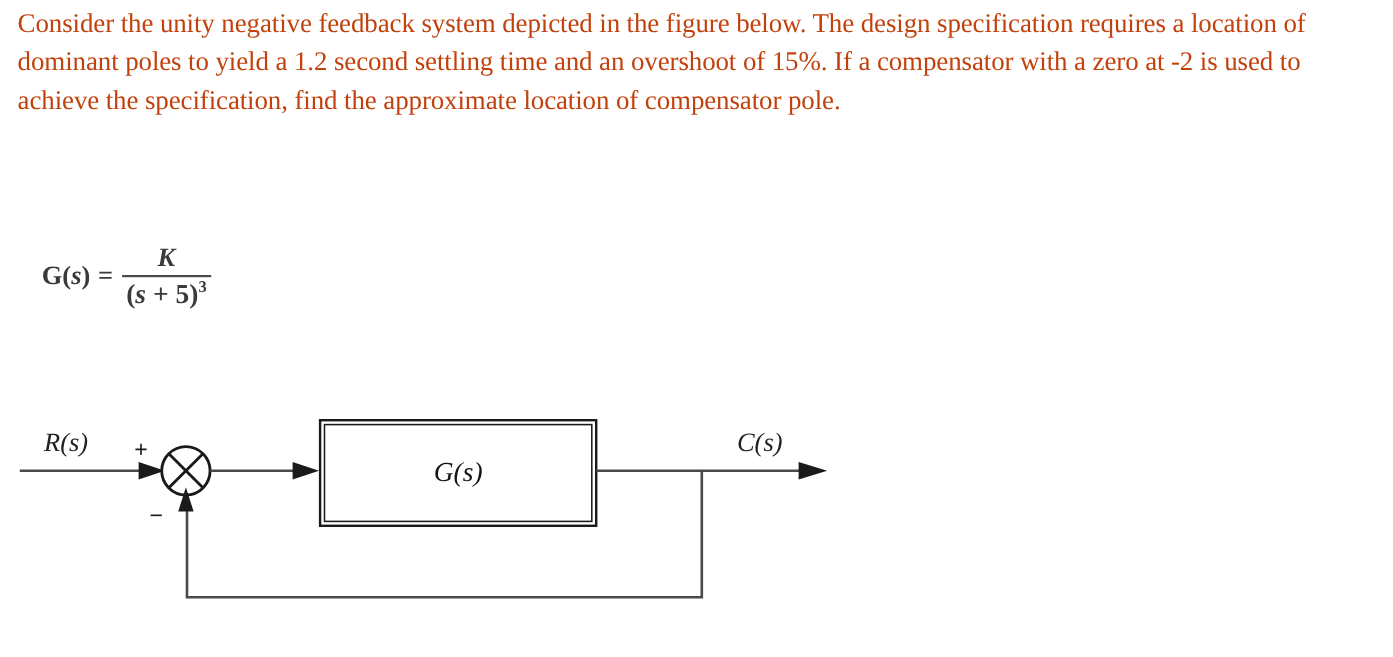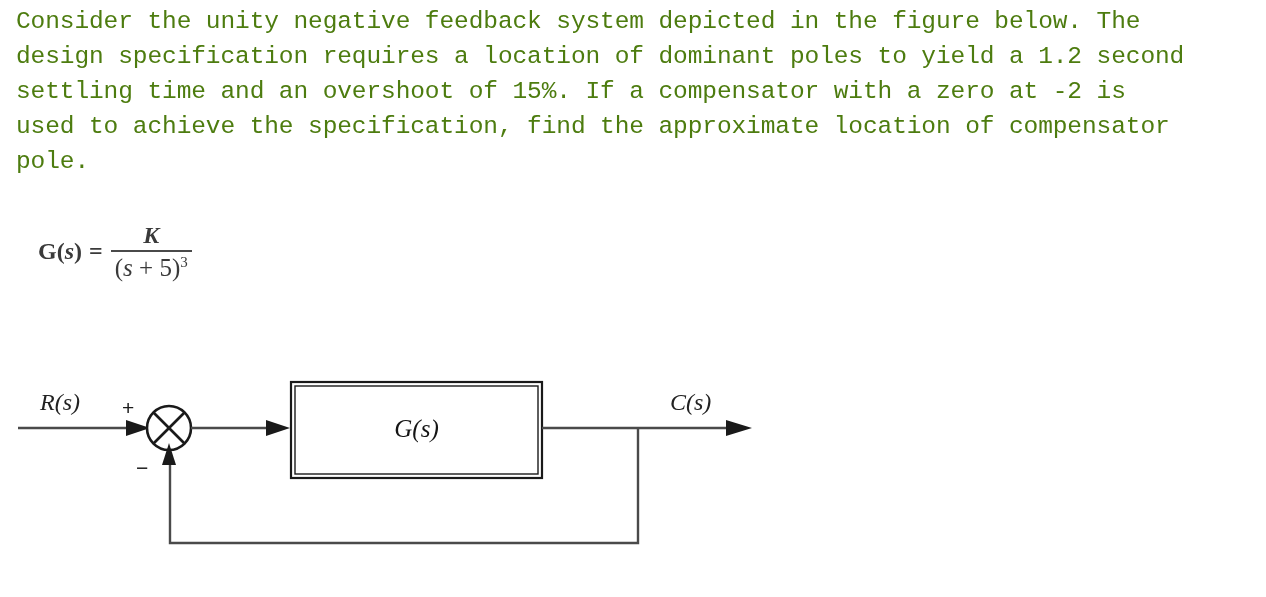--- a/index.html
+++ b/index.html
@@ -14,22 +14,22 @@
     overflow: hidden;
     font-family: "Liberation Sans", sans-serif;
   }
 
   
   #question-text {
     position: absolute;
     left: 16px;
     top: 4px;
     width: 1180px;
-    color: #4d7c0f;
-    font-family: Liberation Mono, monospace;
+    color: #c2410c;
+    font-family: Liberation Serif, serif;
     font-size: 24.5px;
     line-height: 35px;
     letter-spacing: -0.1px;
     white-space: pre-line;
   }
 
   
   #equation {
     position: absolute;
     left: 38px;
@@ -67,21 +67,21 @@
     font-weight: 700;
     font-size: 24px;
     padding: 0 12px 1px 12px;
   }
   #equation .frac .bar {
     width: 100%;
     height: 2px;
     background: #4a4a4a;
   }
   #equation .frac .den {
-    font-weight: 400;
+    font-weight: 700;
     font-size: 25px;
     padding: 2px 4px 0 4px;
     white-space: nowrap;
   }
   #equation .frac .den .v {
     font-style: italic;
   }
   #equation .frac .den sup {
     font-size: 15px;
     font-style: normal;

